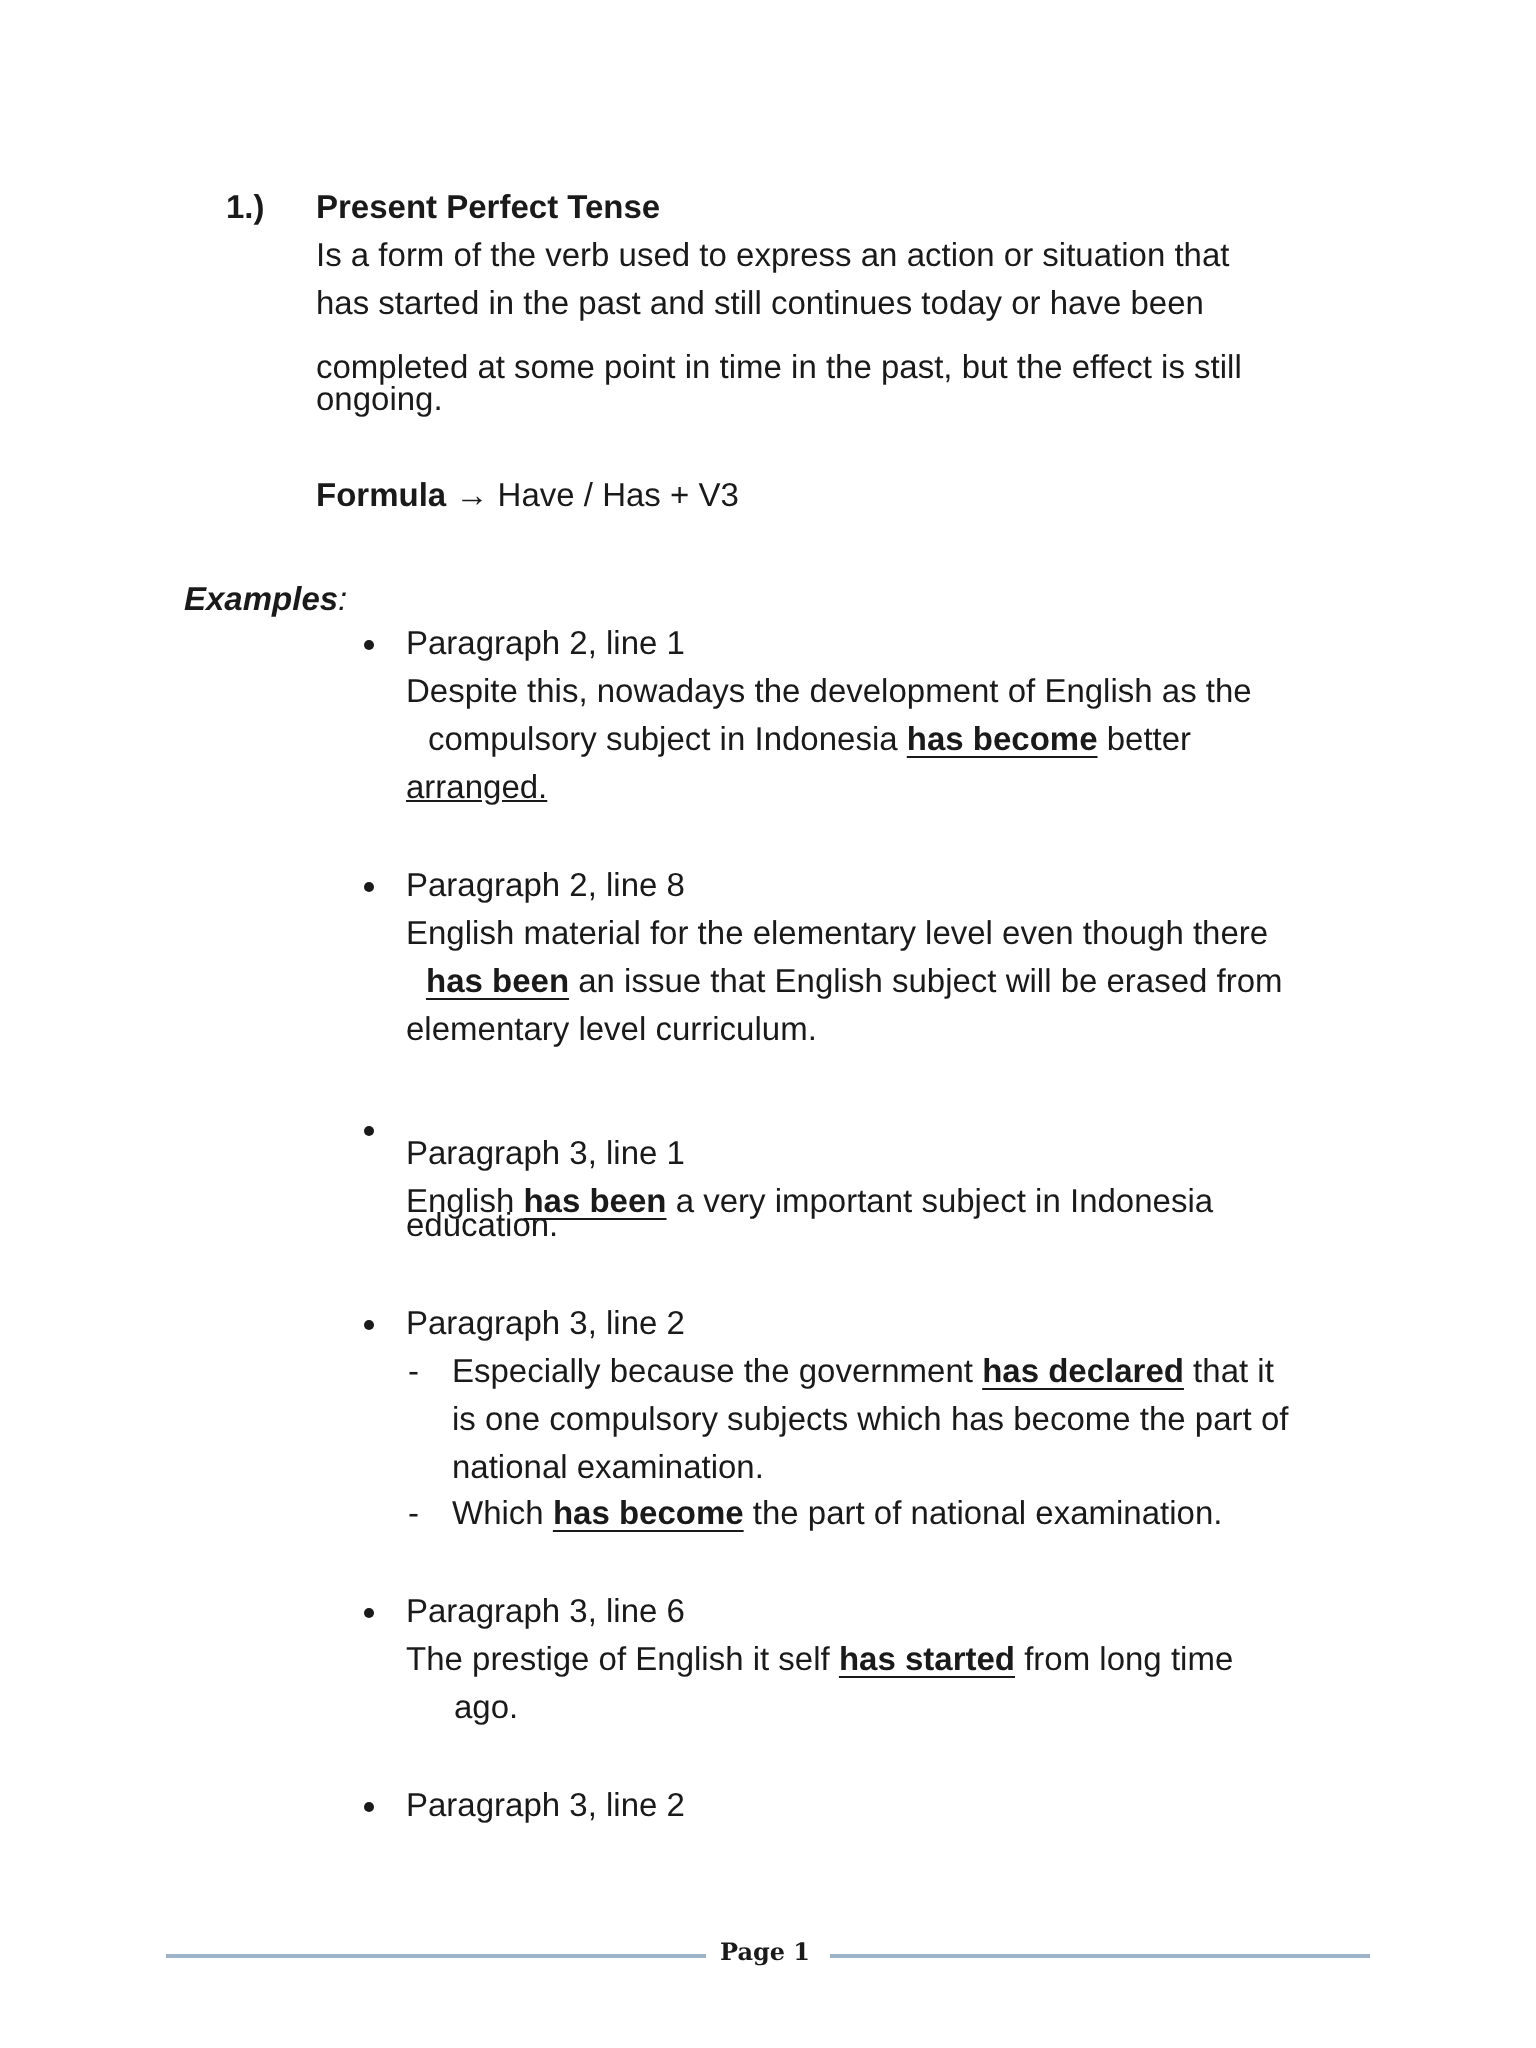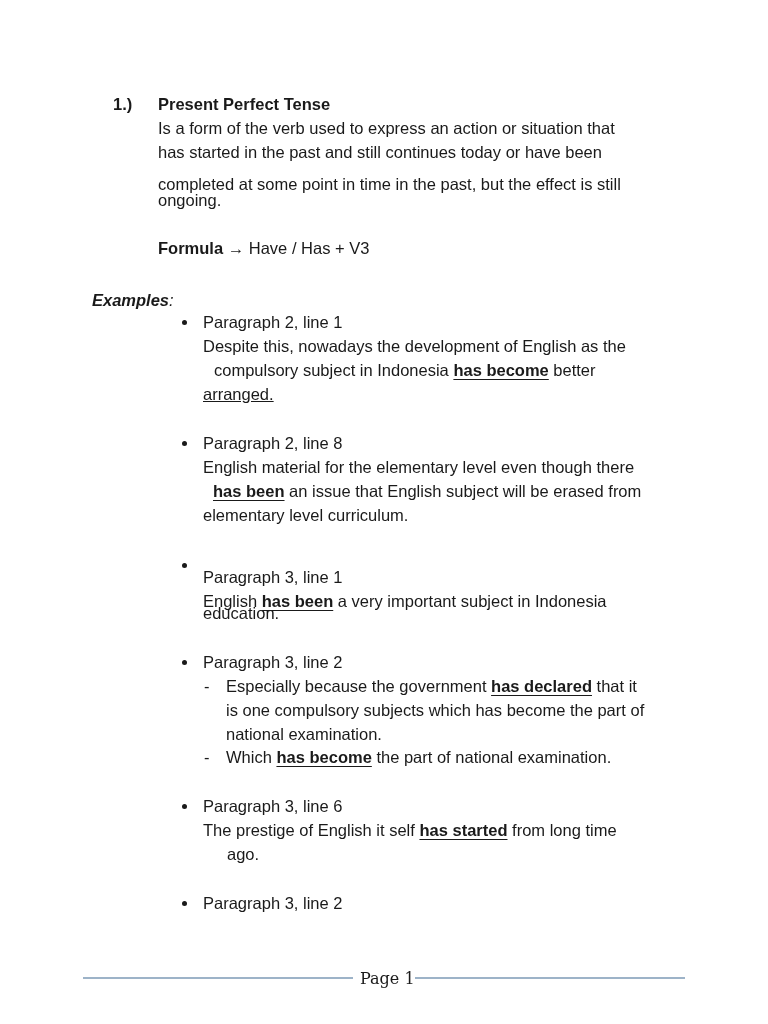--- a/index.html
+++ b/index.html
@@ -5,22 +5,22 @@
   html, body { margin: 0; padding: 0; background: #ffffff; }
   body { width: 768px; height: 1024px; position: relative; overflow: hidden;
          font-family: "Liberation Sans", sans-serif; color: #1a1a1a; font-size: 16.5px; }
   .line { position: absolute; white-space: nowrap; line-height: 24px; }
   .b { font-weight: bold; }
   .u { text-decoration: underline; text-underline-offset: 3px; font-weight: bold; }
   .bi { font-weight: bold; font-style: italic; }
   .bullet { position: absolute; width: 5px; height: 5px; border-radius: 50%; background: #1a1a1a; }
   .dash { position: absolute; line-height: 24px; }
   .footer-rule { position: absolute; height: 2px; background: #9db3c8; }
-  .footer-label { position: absolute; font-family: "DejaVu Serif", serif; font-weight: normal;
-                  font-size: 16px; color: #1a1a1a; }
+  .footer-label { position: absolute; font-family: "DejaVu Serif", serif; font-weight: bold;
+                  font-size: 12px; color: #1a1a1a; }
 </style>
 </head>
 <body>
 
 <div class="line b" style="left:113px; top:92px;">1.)</div>
 <div class="line b" style="left:158px; top:92px;">Present Perfect Tense</div>
 
 <div class="line" style="left:158px; top:116px;">Is a form of the verb used to express an action or situation that</div>
 <div class="line" style="left:158px; top:140px;">has started in the past and still continues today or have been</div>
 <div class="line" style="left:158px; top:172px;">completed at some point in time in the past, but the effect is still</div>

